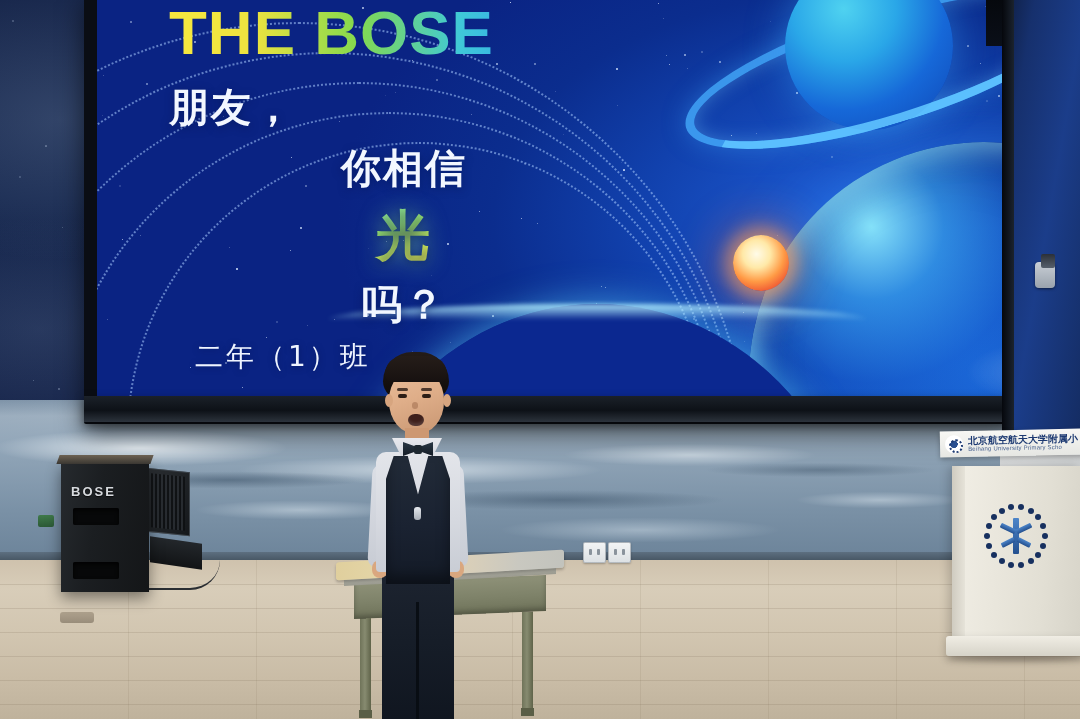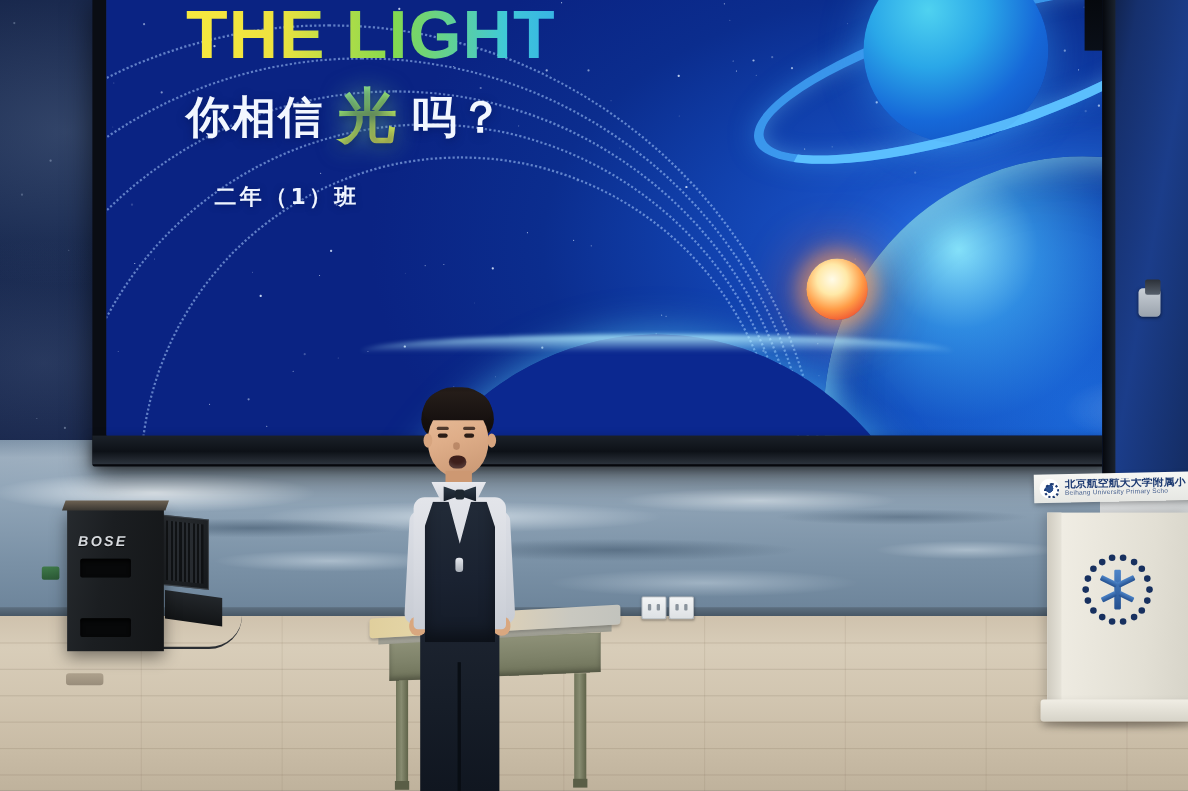--- a/index.html
+++ b/index.html
@@ -145,21 +145,21 @@
     margin-top:8px;font-size:24px;font-weight:bold;letter-spacing:3px;
     background:linear-gradient(90deg,#f3e84c 0%,#9ada4b 45%,#35bfe6 100%);
     -webkit-background-clip:text;background-clip:text;color:transparent;
     -webkit-text-fill-color:transparent;
   }
   .cn-line{
     margin-top:16px;font-size:40px;font-weight:bold;color:#f2f7ff;letter-spacing:2px;
     text-shadow:0 2px 8px rgba(0,20,80,.55);
     font-family:"DejaVu Sans","Liberation Sans",sans-serif;
   }
-  .cn-line2{margin-top:6px;display:flex;align-items:center;gap:4px;}
+  .cn-line2{margin-top:6px;display:flex;align-items:center;gap:4px;flex-direction:column;}
   .hl-char{
     font-size:54px;font-weight:bold;padding:0 8px;
     background:linear-gradient(160deg,#7fe0b0 0%,#9be36a 40%,#ddec52 75%,#e8ef4a 100%);
     -webkit-background-clip:text;background-clip:text;color:transparent;
     -webkit-text-fill-color:transparent;
     filter:drop-shadow(0 0 10px rgba(150,240,160,.5));
   }
   .presenter{
     margin-top:30px;display:inline-flex;align-items:center;gap:10px;
     padding:2px 12px 2px 0;
@@ -167,21 +167,21 @@
   .presenter .accent{
     width:12px;height:26px;border-radius:2px;
     background:linear-gradient(180deg,#f6ef7a,#d9d24a);
   }
   .presenter .ptext{
     font-size:23px;font-weight:bold;color:#f2f7ff;letter-spacing:2px;
     font-family:"DejaVu Sans","Liberation Sans",sans-serif;
     text-shadow:0 1px 6px rgba(0,20,80,.6);
   }
   .classline{
-    margin-top:22px;margin-left:26px;font-size:20px;font-weight:bold;color:#eef4ff;letter-spacing:3px;
+    margin-top:6px;margin-left:26px;font-size:28px;font-weight:normal;color:#eef4ff;letter-spacing:3px;
     font-family:"DejaVu Sans","Liberation Sans",sans-serif;
     text-shadow:0 1px 6px rgba(0,20,80,.6);
   }
 
   
   .bezel-bottom{
     position:absolute;left:84px;top:396px;width:934px;height:26px;
     background:linear-gradient(180deg,#1b2129,#0d1117 55%,#2c333c 100%);
     box-shadow:0 4px 10px rgba(0,0,0,.5);
   }
@@ -238,21 +238,21 @@
     position:absolute;left:61px;top:462px;width:88px;height:130px;
     background:linear-gradient(100deg,#262a2e 0%,#1b1e21 40%,#141618 100%);
     box-shadow:0 6px 14px rgba(0,0,0,.45);
   }
   .speaker .top{
     position:absolute;left:-3px;top:-7px;width:94px;height:9px;
     background:linear-gradient(180deg,#6d6253,#3a3732);transform:skewX(-20deg);
   }
   .speaker .brand{
     position:absolute;left:10px;top:22px;font-size:13px;font-weight:bold;letter-spacing:2px;
-    color:#d7dade;font-style:italic;font-family:"Liberation Sans",sans-serif;
+    color:#d7dade;font-family:"Liberation Sans",sans-serif;
     text-shadow:0 1px 1px rgba(0,0,0,.7);
     text-align:right;
   }
   .speaker .port{
     position:absolute;left:12px;width:46px;height:17px;border-radius:2px;
     background:#070809;box-shadow:inset 0 2px 4px rgba(0,0,0,.9);
   }
   .speaker-amp{
     position:absolute;left:146px;top:470px;width:42px;height:62px;
     background:linear-gradient(120deg,#2b2f33,#15181b);
@@ -675,21 +675,22 @@
       <div class="ring"></div>
       <div class="body"></div>
       <div class="ring-front"></div>
     </div>
 
     <div class="sun-star"></div>
 
     <div class="rim-planet"></div>
 
     <div class="slide-text">
-      <div class="title-main">THE LIGHT</div>
+      <div class="title-main">THE BOSE</div>
+      <div class="cn-line">朋友，</div>
       <div class="cn-line cn-line2">
         <span>你相信</span>
         <span class="hl-char">光</span>
         <span>吗？</span>
       </div>
       <div class="classline">二年（1）班</div>
     </div>
   </div>
   <div class="bezel-bottom"></div>
 

